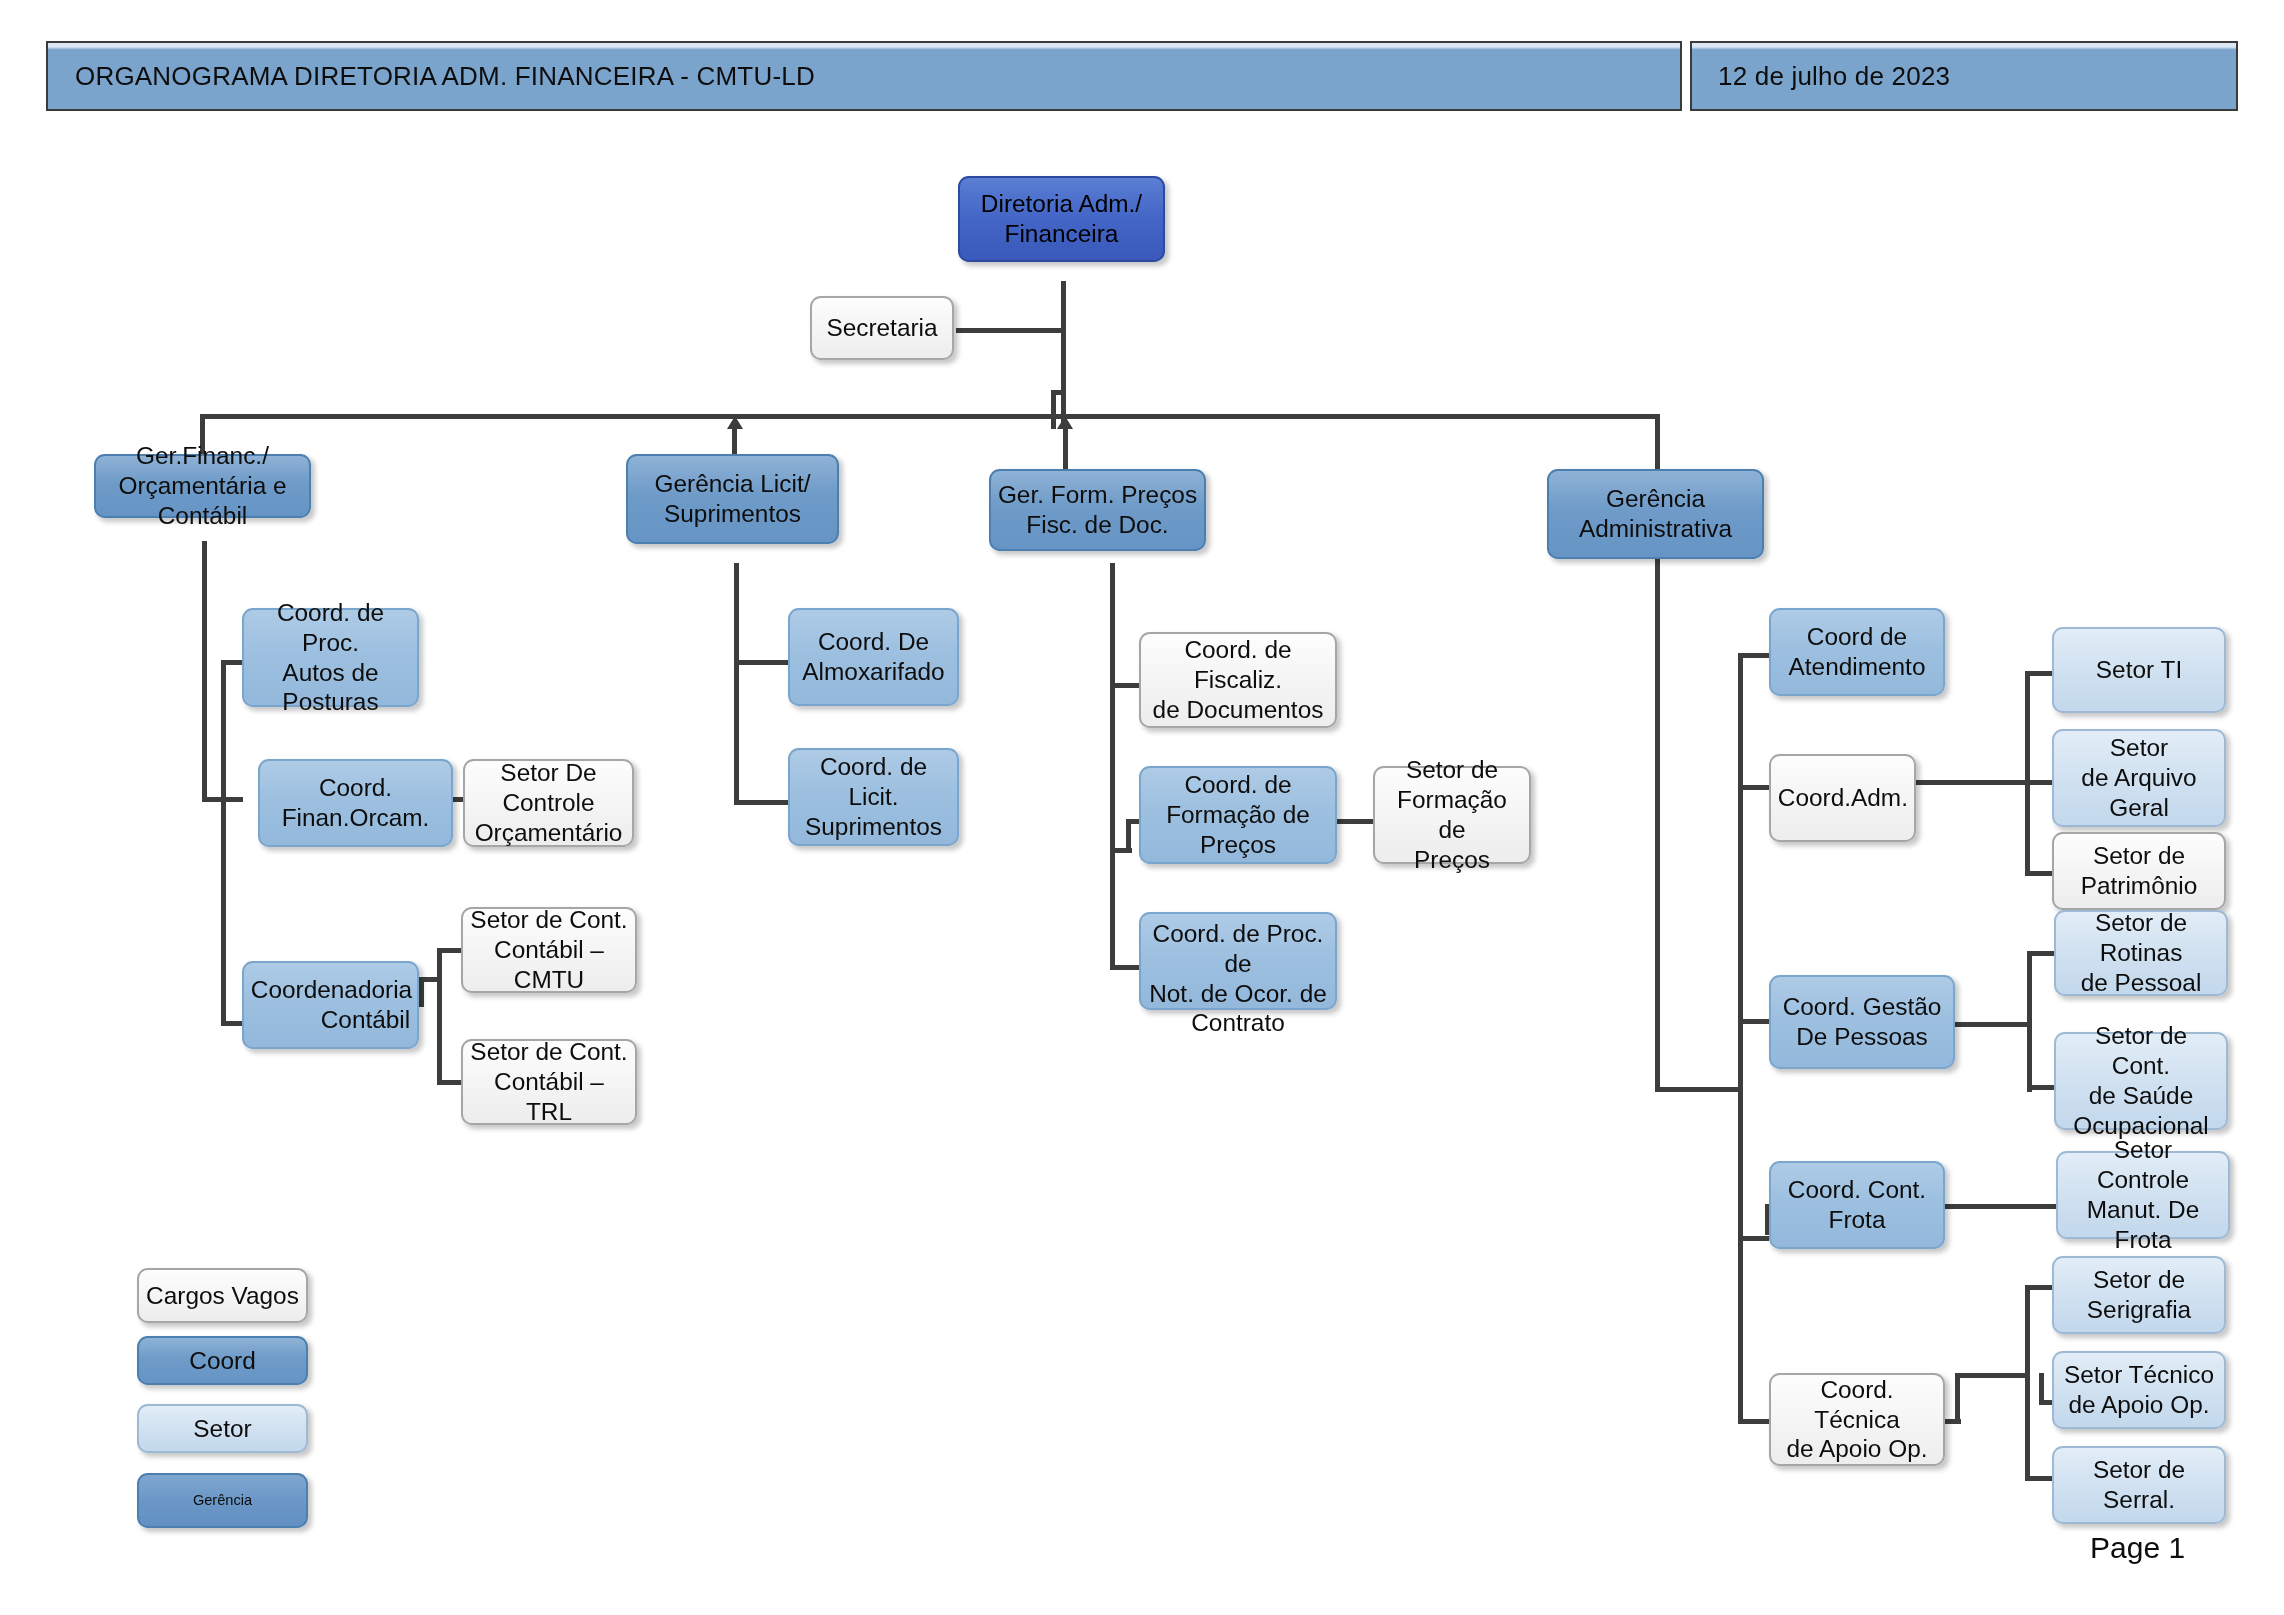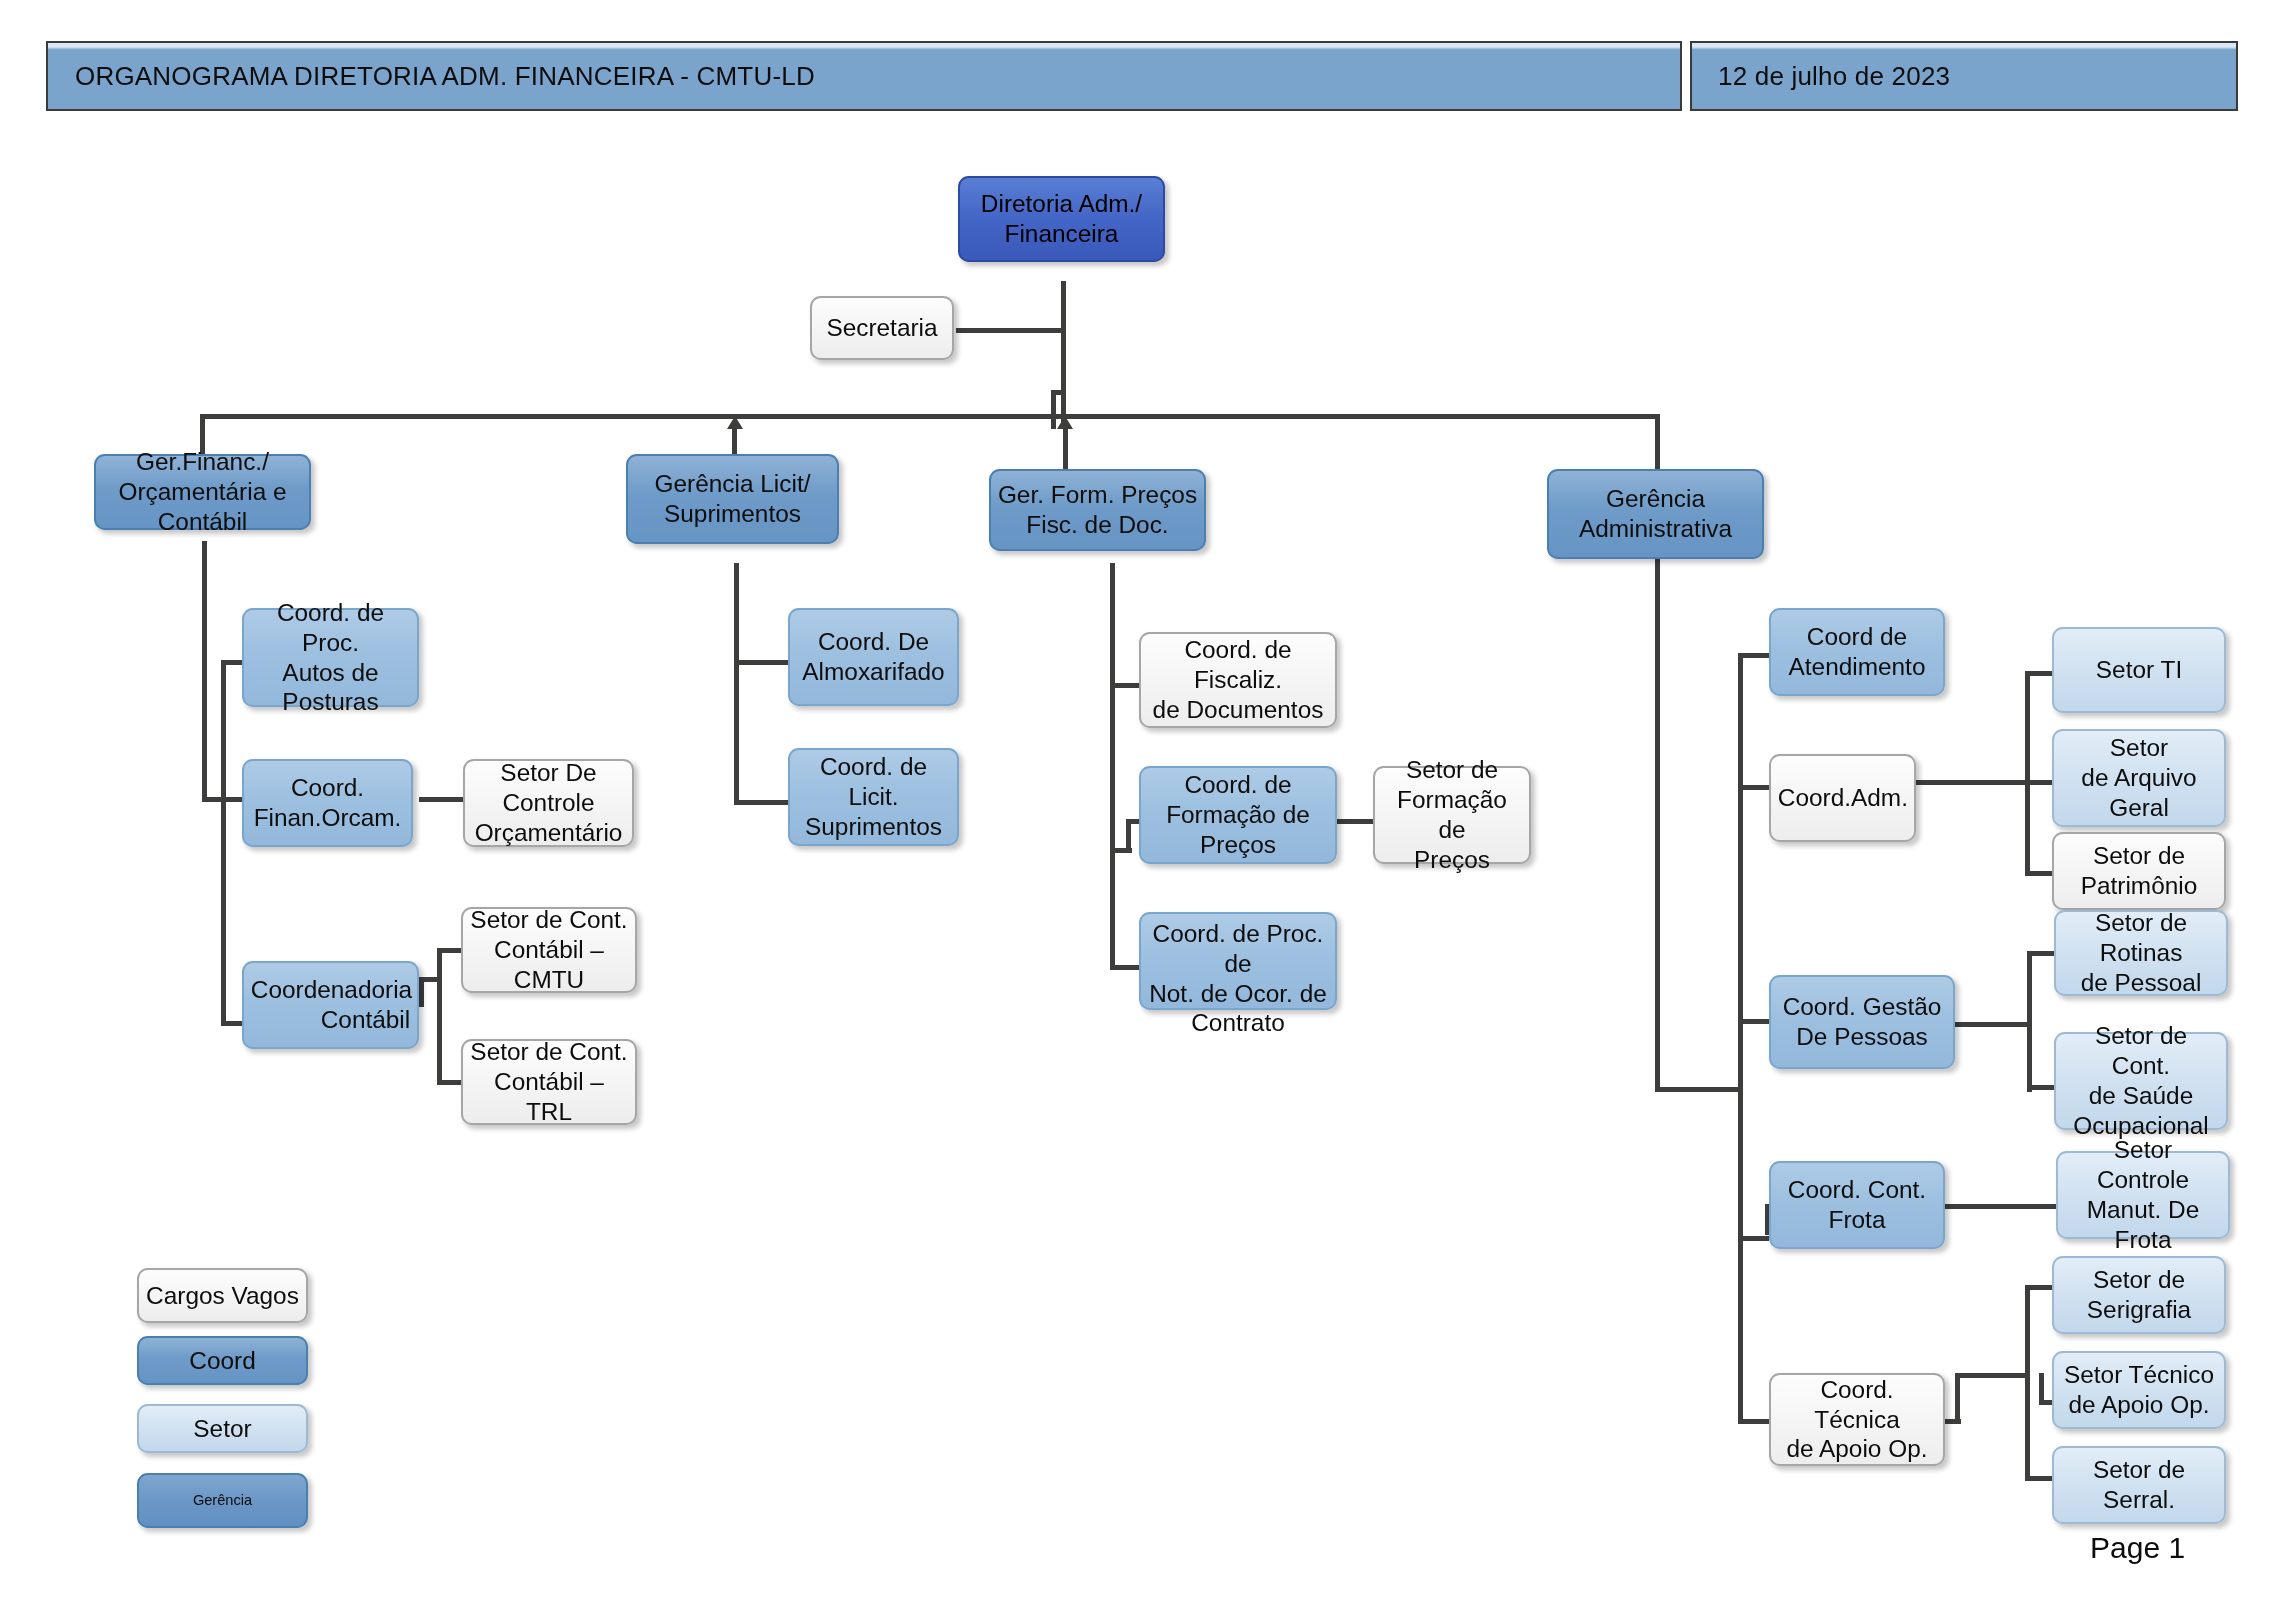--- a/index.html
+++ b/index.html
@@ -198,21 +198,21 @@
 
   <div class="node t-diretoria" style="left:958px; top:176px; width:207px; height:86px;">
     <span style="white-space:pre-line;">Diretoria Adm./
 Financeira</span>
   </div>
 
   <div class="node t-vago" style="left:810px; top:296px; width:144px; height:64px;">
     <span style="white-space:pre-line;">Secretaria</span>
   </div>
 
-  <div class="node t-gerencia" style="left:94px; top:454px; width:217px; height:76px;">
+  <div class="node t-gerencia" style="left:94px; top:454px; width:217px; height:64px;">
     <span style="white-space:pre-line;">Ger.Financ./
 Orçamentária e
 Contábil</span>
   </div>
 
   <div class="node t-gerencia" style="left:626px; top:454px; width:213px; height:90px;">
     <span style="white-space:pre-line;">Gerência Licit/
 Suprimentos</span>
   </div>
 
@@ -225,21 +225,21 @@
     <span style="white-space:pre-line;">Gerência
 Administrativa</span>
   </div>
 
   <div class="node t-coord" style="left:242px; top:608px; width:177px; height:99px;">
     <span style="white-space:pre-line;">Coord. de Proc.
 Autos de
 Posturas</span>
   </div>
 
-  <div class="node t-coord" style="left:242px; top:759px; width:171px; height:88px;justify-content:center;">
+  <div class="node t-coord" style="left:258px; top:759px; width:195px; height:88px;justify-content:center;">
     <span style="white-space:pre-line;">Coord.
 Finan.Orcam.</span>
   </div>
 
   <div class="node t-vago" style="left:463px; top:759px; width:171px; height:88px;">
     <span style="white-space:pre-line;">Setor  De
 Controle
 Orçamentário</span>
   </div>
 

